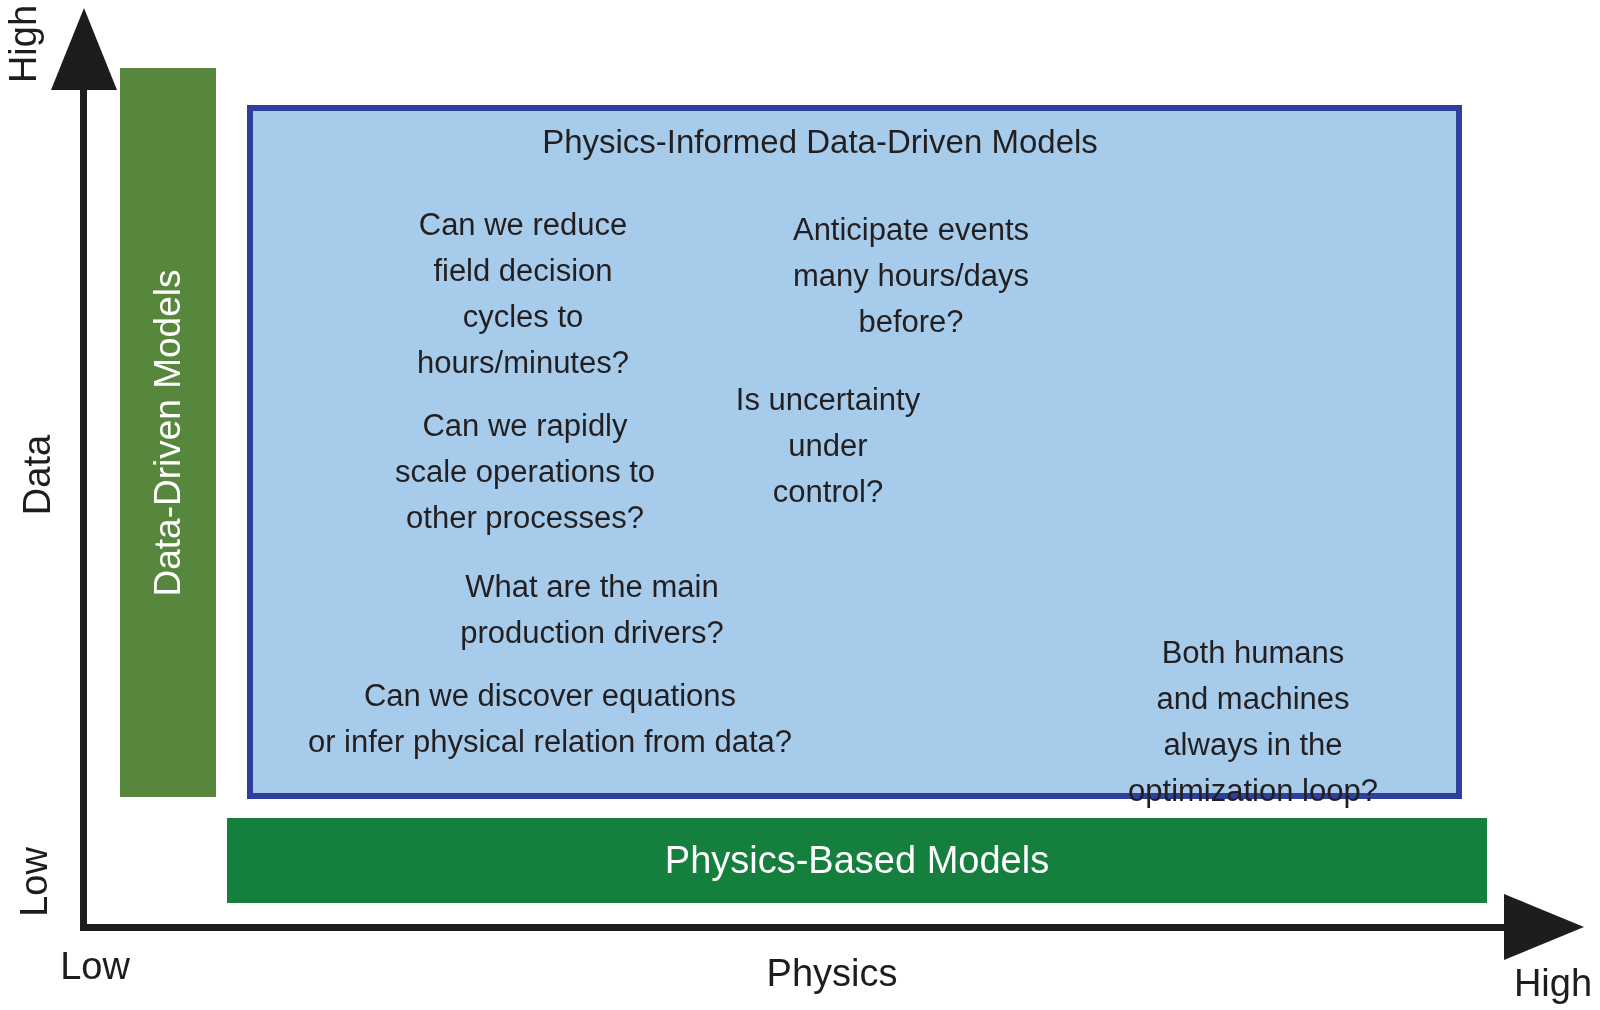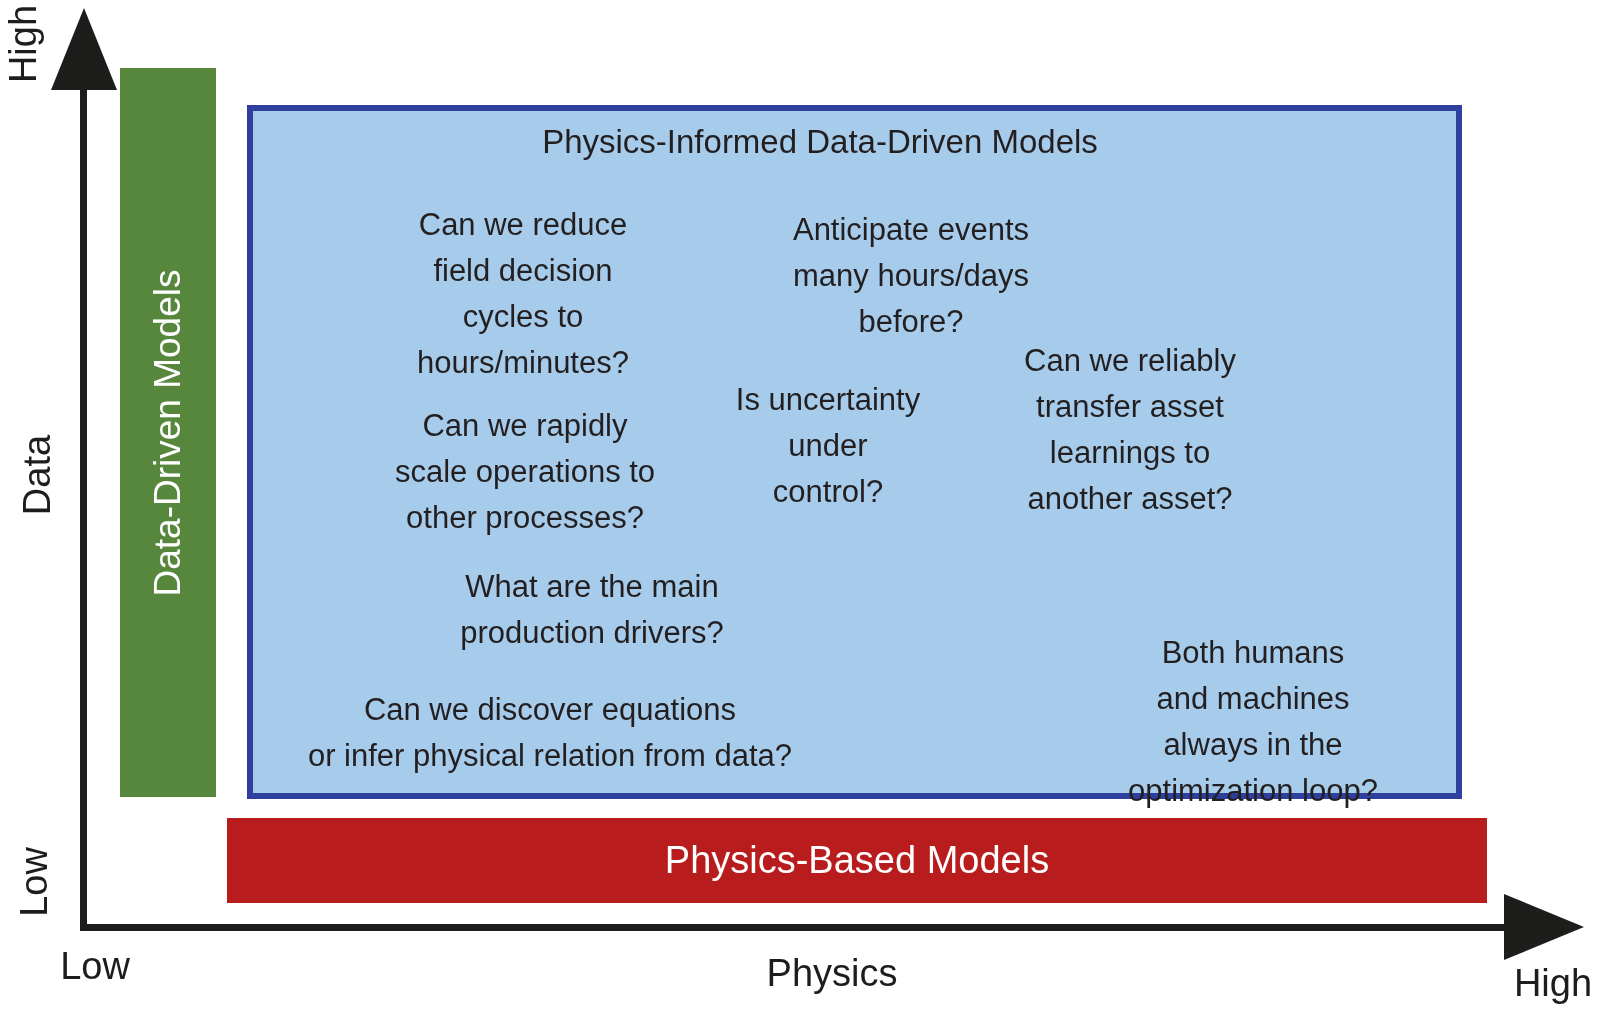--- a/index.html
+++ b/index.html
@@ -89,26 +89,26 @@
   }
   .q0 { left: 523px;  top: 294px; }
   .q1 { left: 911px;  top: 276px; }
   .q2 { left: 1245px; top: 254px; }
   .q3 { left: 525px;  top: 472px; }
   .q4 { left: 828px;  top: 446px; }
   .q5 { left: 1130px; top: 430px; }
   .q6 { left: 592px;  top: 610px; }
   .q7 { left: 978px;  top: 615px; }
   .q8 { left: 1253px; top: 722px; }
-  .q9 { left: 550px;  top: 719px; margin-top: 14px; }
+  .q9 { left: 550px;  top: 719px; }
   
   .red-bar {
     position: absolute; left: 227px; top: 818px;
     width: 1260px; height: 85px;
-    background: #b91c1c;
+    background: #15803d;
     display: flex; align-items: center; justify-content: center;
   }
   .red-bar .bar-label {
     color: #ffffff;
     font-size: 38px;
     white-space: nowrap;
   }
 </style>
 </head>
 <body>
@@ -140,24 +140,20 @@
 hours/minutes?</div>
   <div class="q q1">Anticipate events
 many hours/days
 before?</div>
   <div class="q q4">Is uncertainty
 under
 control?</div>
   <div class="q q3">Can we rapidly
 scale operations to
 other processes?</div>
-  <div class="q q5">Can we reliably
-transfer asset
-learnings to
-another asset?</div>
   <div class="q q6">What are the main
 production drivers?</div>
   <div class="q q8">Both humans
 and machines
 always in the
 optimization loop?</div>
   <div class="q q9">Can we discover equations
 or infer physical relation from data?</div>
 
   <div class="red-bar">

